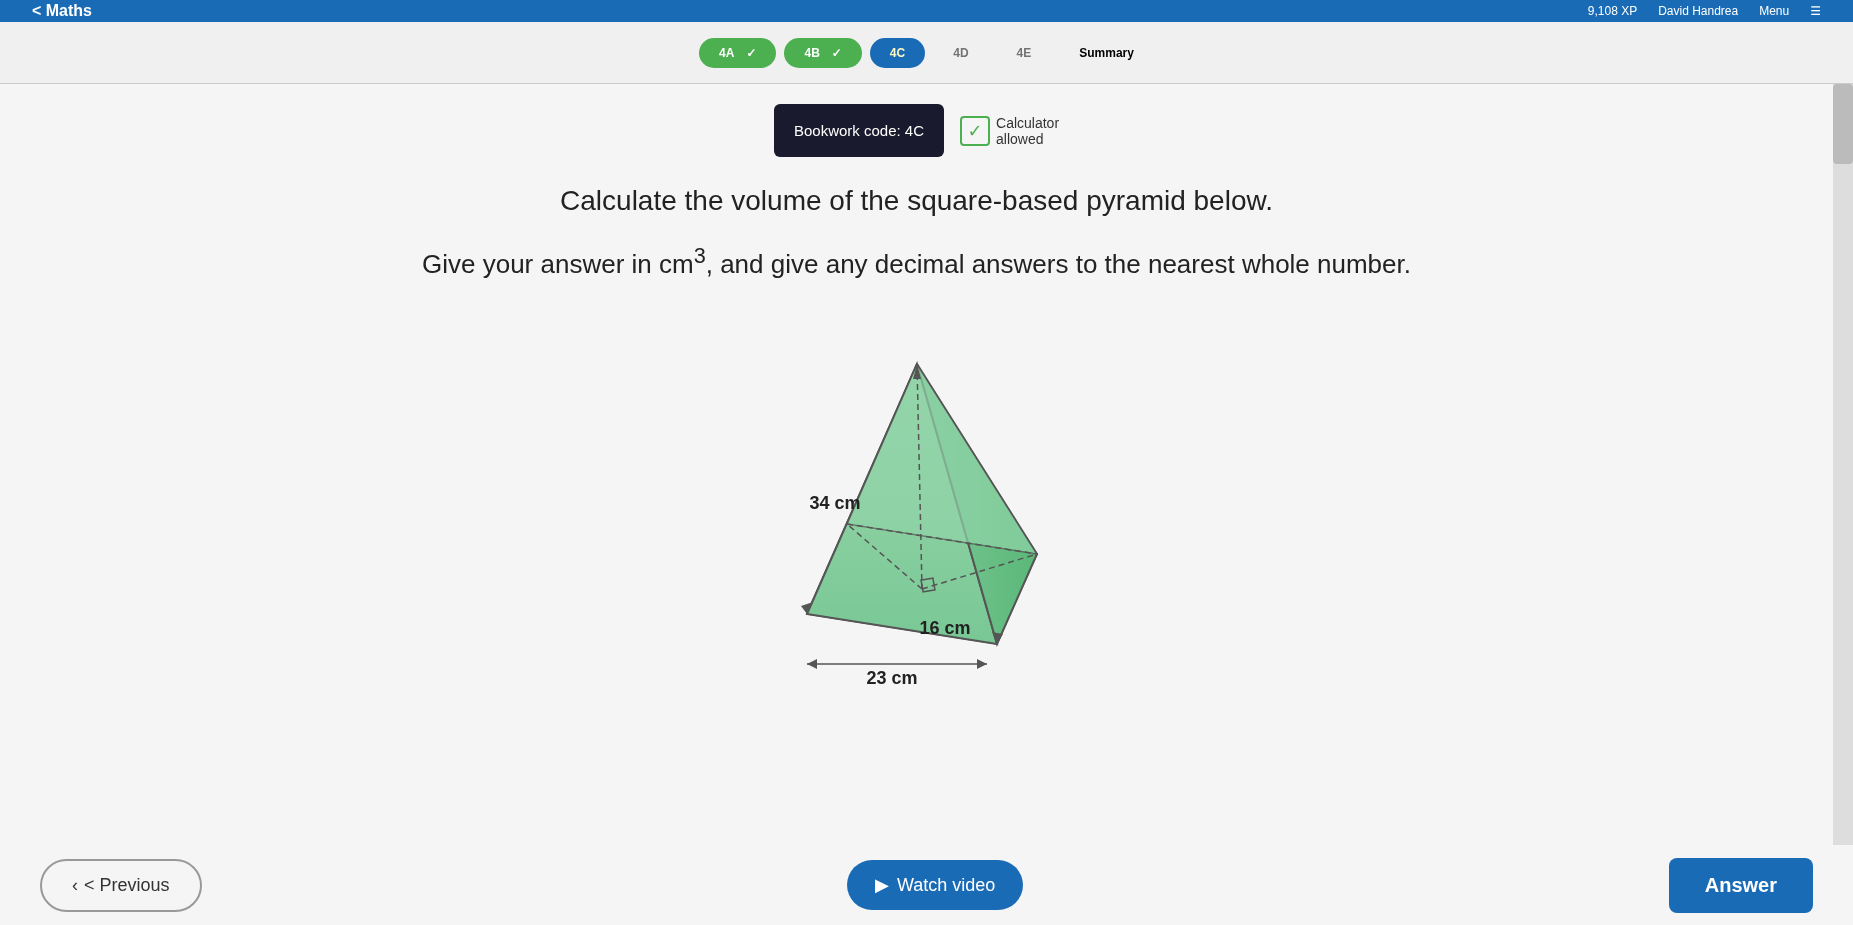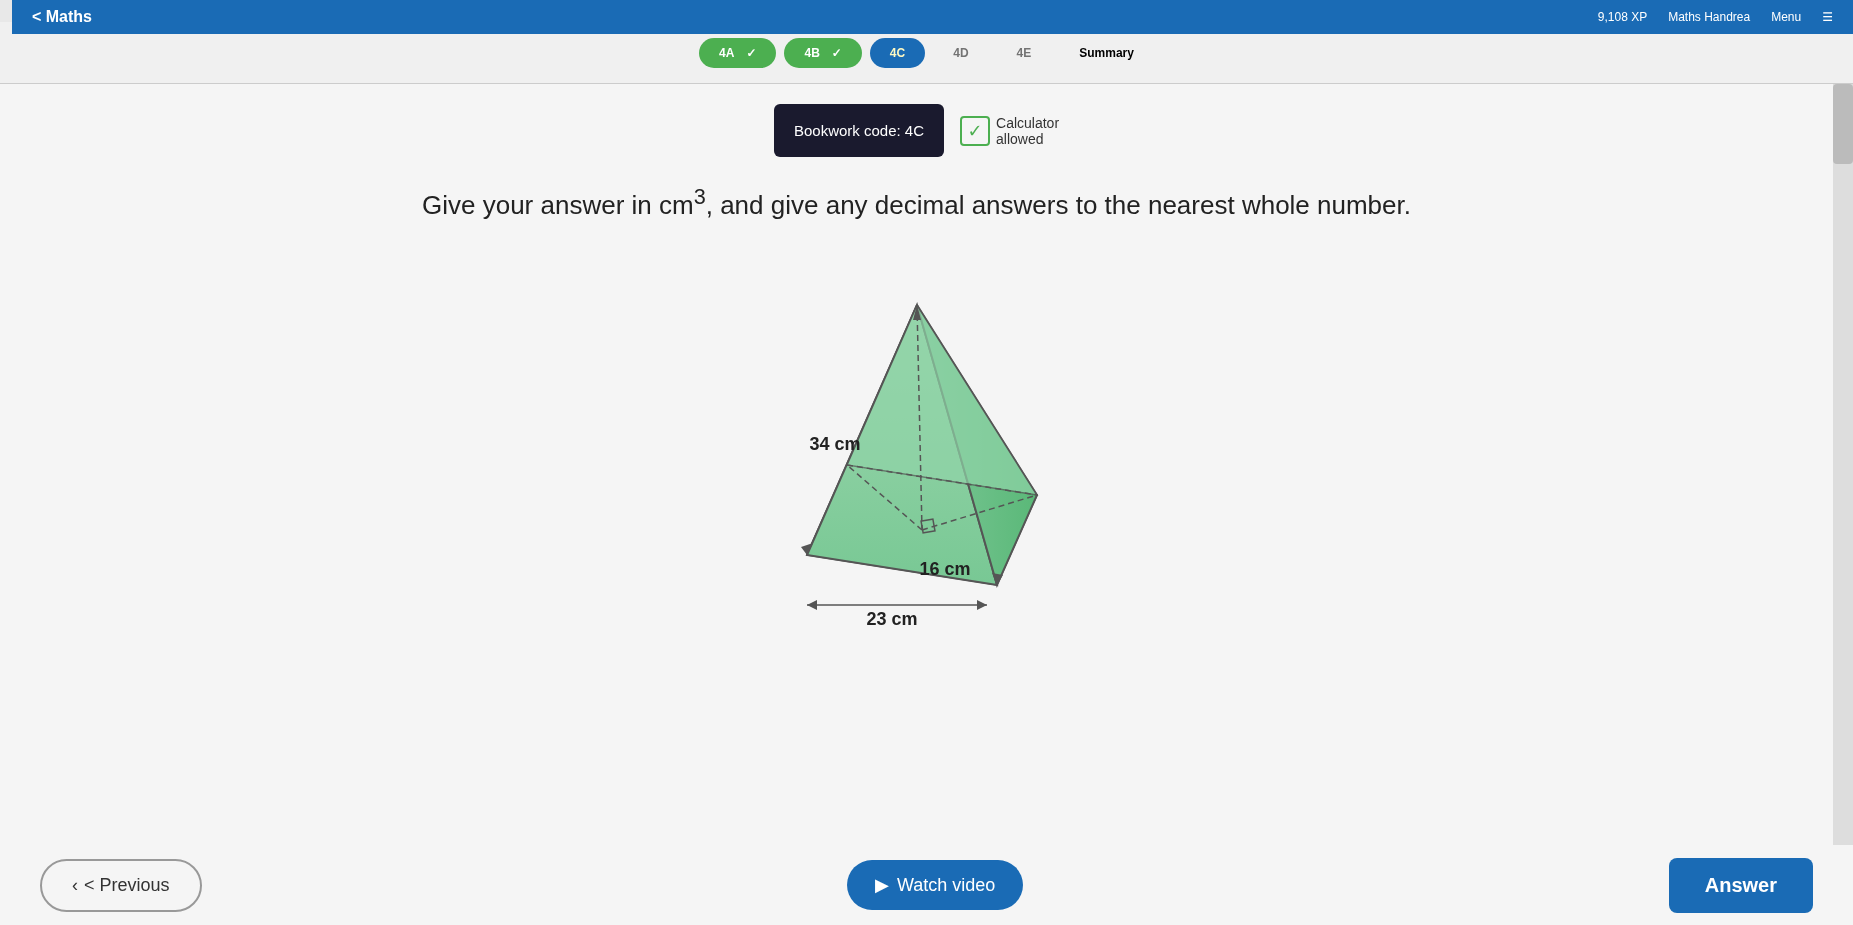--- a/index.html
+++ b/index.html
@@ -9,28 +9,27 @@
       background: #e8e8e8;
       font-family: Arial, sans-serif;
       overflow: hidden;
       position: relative;
     }
 
     
     .top-bar {
       position: absolute;
       top: 0; left: 0; right: 0;
-      height: 34px;
+      height: 22px;
       background: #1a6bb5;
       display: flex;
       align-items: center;
       justify-content: space-between;
-      padding: 0 20px;
+      padding: 0 32px;
       z-index: 100;
-      margin-left: 12px;
     }
     .top-bar-left {
       color: white;
       font-size: 16px;
       font-weight: bold;
     }
     .top-bar-right {
       display: flex;
       align-items: center;
       gap: 21px;
@@ -219,21 +218,21 @@
       text-align: center;
     }
   </style>
 </head>
 <body>
 
 <div class="top-bar">
   <span class="top-bar-left">&lt; Maths</span>
   <div class="top-bar-right">
     <span>9,108 XP</span>
-    <span>Maths Handrea</span>
+    <span>David Handrea</span>
     <span>Menu</span>
     <span>☰</span>
   </div>
 </div>
 
 <div class="nav-tabs">
   <button class="tab tab-green">
     <span>4A</span>
     <span>✓</span>
   </button>
@@ -263,20 +262,21 @@
     </div>
     <div class="calculator-badge">
       <div class="calc-icon">✓</div>
       <div>
         <div>Calculator</div>
         <div>allowed</div>
       </div>
     </div>
   </div>
 
+  <div class="question-title">Calculate the volume of the square-based pyramid below.</div>
 
   <div class="question-subtitle">
     <span>Give your answer in cm</span><sup>3</sup><span>, and give any decimal answers to the nearest whole number.</span>
   </div>
 
   <div class="diagram-container">
     <svg width="400" height="380" viewBox="0 0 400 380">
 
       <defs>
         <linearGradient id="face-left" x1="0%" y1="0%" x2="100%" y2="0%">

